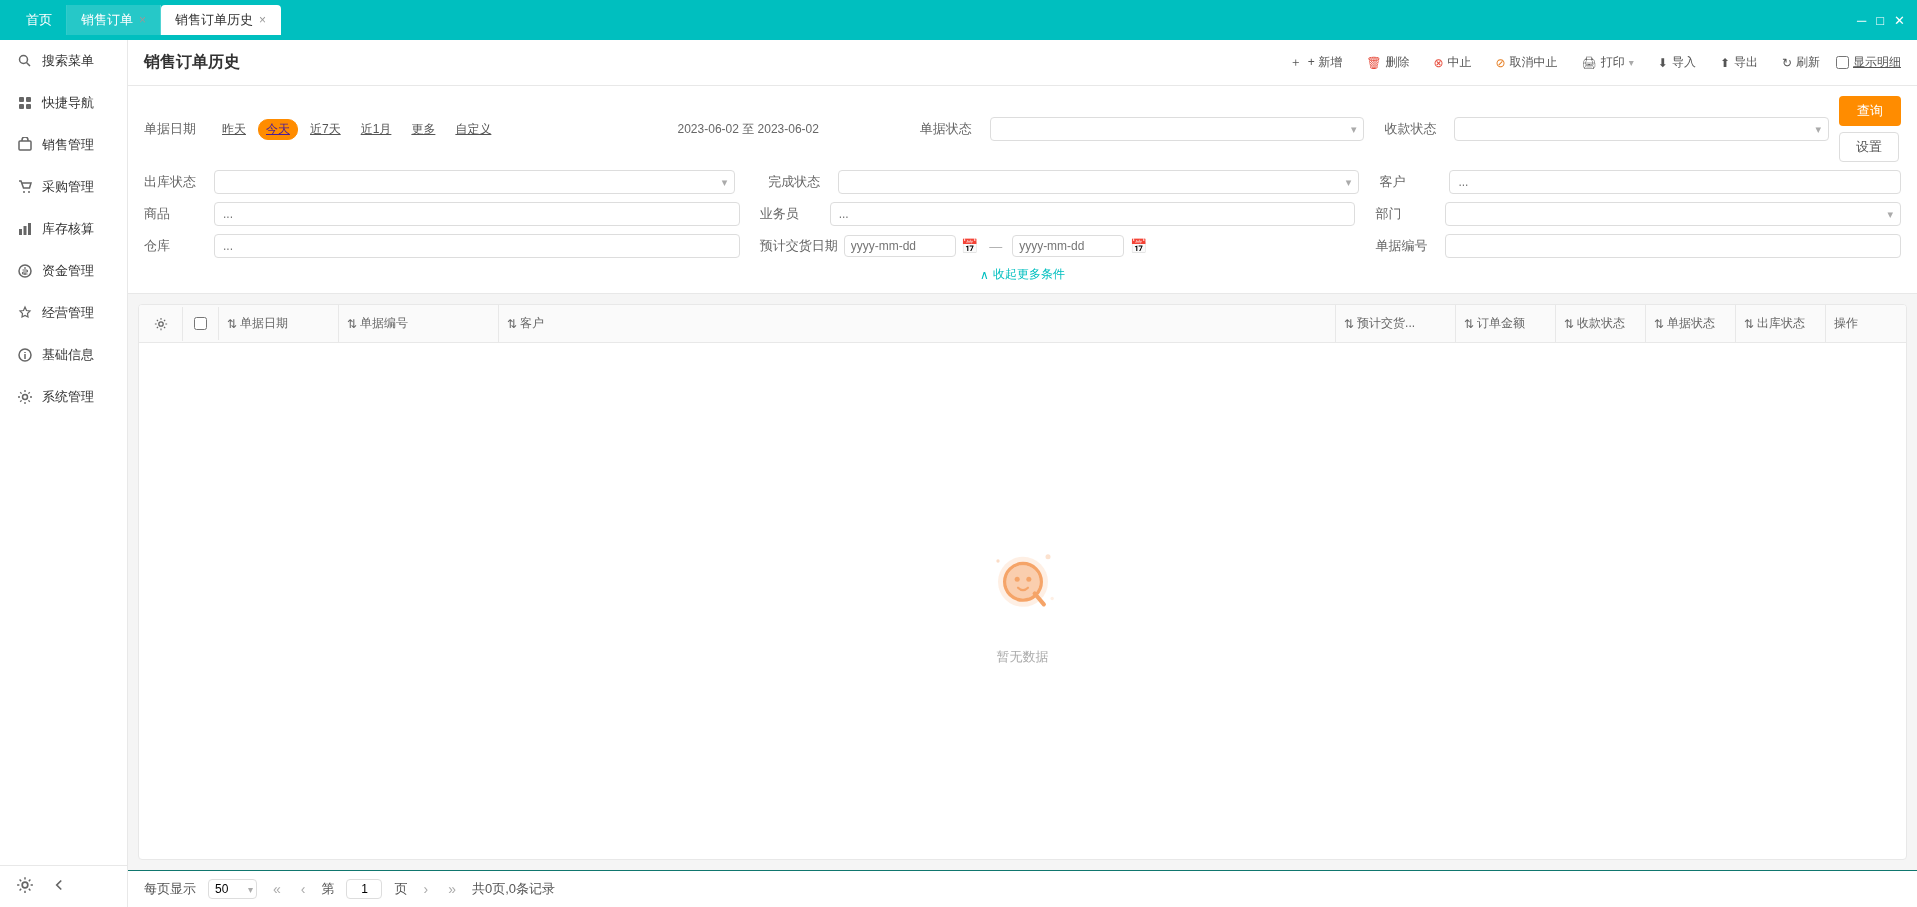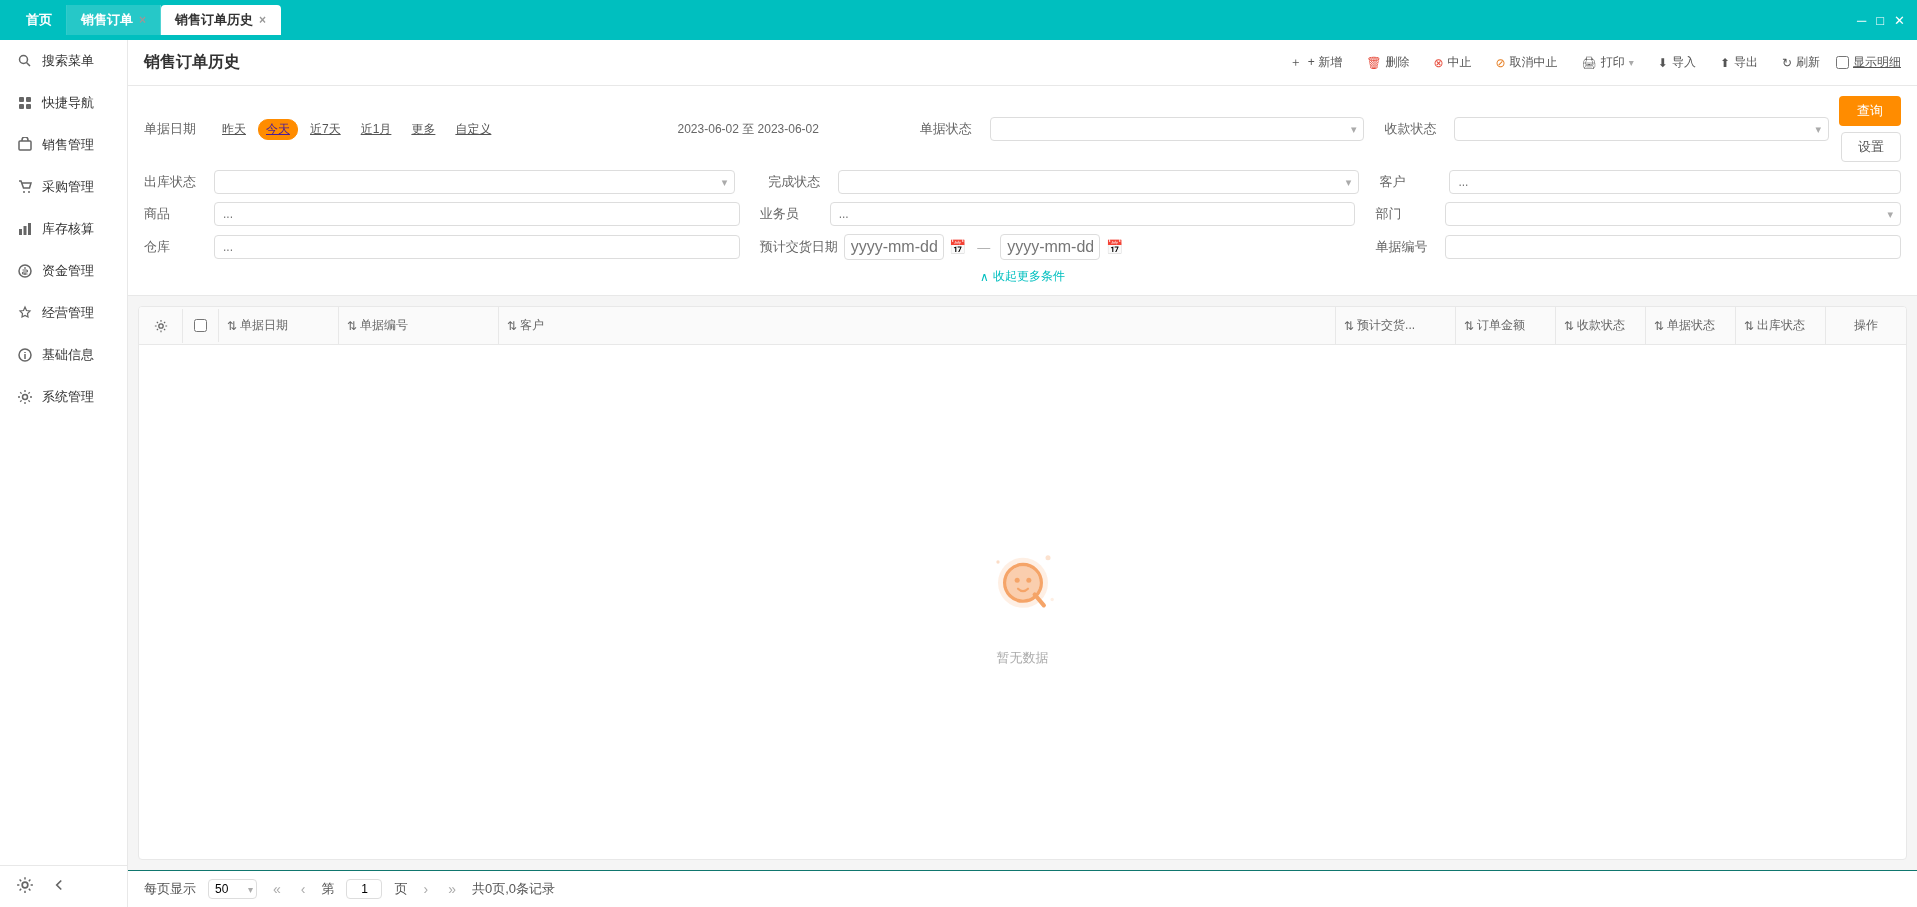--- a/index.html
+++ b/index.html
@@ -1,20 +1,20 @@
 <!DOCTYPE html>
 <html><head>
   <meta charset="utf-8">
   <style>
     * { box-sizing: border-box; margin: 0; padding: 0; }
     body { font-family: "Microsoft YaHei", "PingFang SC", sans-serif; font-size: 13px; background: #f5f5f5; display: flex; flex-direction: column; height: 907px; overflow: hidden; }
 
     
     .top-bar { background: #00bfbf; height: 40px; display: flex; align-items: center; justify-content: space-between; padding: 0 12px; flex-shrink: 0; }
-    .top-bar-tabs { display: flex; align-items: center; gap: 0; font-weight: bold; }
+    .top-bar-tabs { display: flex; align-items: center; gap: 0; }
     .top-tab { background: rgba(255,255,255,0.15); color: #fff; padding: 6px 14px; font-size: 13px; cursor: pointer; display: flex; align-items: center; gap: 6px; border-right: 1px solid rgba(255,255,255,0.2); }
     .top-tab.active { background: #fff; color: #333; border-radius: 4px 4px 0 0; }
     .top-tab .close-x { color: #999; font-size: 12px; cursor: pointer; }
     .top-tab.active .close-x { color: #999; }
     .top-tab-home { background: transparent; color: #fff; padding: 6px 14px; cursor: pointer; }
     .top-bar-right { display: flex; align-items: center; gap: 10px; color: #fff; font-size: 13px; }
     .top-bar-right span { cursor: pointer; }
 
     
     .main-layout { display: flex; flex: 1; overflow: hidden; }
@@ -42,60 +42,60 @@
     .filter-row:last-child { margin-bottom: 0; }
     .filter-item { display: flex; align-items: center; flex: 1; min-width: 0; gap: 6px; }
     .filter-label { color: #666; font-size: 13px; white-space: nowrap; min-width: 64px; }
     .filter-input { border: 1px solid #ddd; border-radius: 4px; padding: 4px 8px; font-size: 12px; color: #333; background: #fff; outline: none; width: 100%; }
     .filter-select { border: 1px solid #ddd; border-radius: 4px; padding: 4px 28px 4px 8px; font-size: 12px; color: #333; background: #fff; outline: none; width: 100%; appearance: none; cursor: pointer; }
     .filter-select-wrap { position: relative; flex: 1; }
     .filter-select-wrap::after { content: "▾"; position: absolute; right: 8px; top: 50%; transform: translateY(-50%); color: #aaa; pointer-events: none; font-size: 11px; }
     .date-tag-row { display: flex; align-items: center; gap: 4px; flex-wrap: nowrap; }
     .date-tag { padding: 1px 7px; border-radius: 10px; font-size: 12px; cursor: pointer; color: #555; border: 1px solid transparent; text-decoration: underline; }
     .date-tag.active { background: #ff8c00; color: #4c1d95; border-color: #ff8c00; border-radius: 10px; }
-    .date-input { border: 1px solid #ddd; border-radius: 4px; padding: 3px 6px; font-size: 16px; color: #aaa; background: #fff; outline: none; width: 100px; }
+    .date-input { border: 1px solid #ddd; border-radius: 4px; padding: 3px 6px; font-size: 12px; color: #aaa; background: #fff; outline: none; width: 112px; }
     .date-sep { color: #aaa; padding: 0 4px; }
     .cal-icon { color: #aaa; cursor: pointer; font-size: 14px; }
     .collapse-row { display: flex; justify-content: center; align-items: center; gap: 4px; cursor: pointer; color: #00bfbf; font-size: 12px; margin-top: 4px; }
 
     
     .table-area { flex: 1; overflow: auto; background: #fff; margin: 10px; border-radius: 4px; border: 1px solid #e8e8e8; display: flex; flex-direction: column; }
     .table-header { display: flex; align-items: center; background: #fafafa; border-bottom: 1px solid #e8e8e8; flex-shrink: 0; }
     .th { padding: 10px 8px; font-size: 12px; color: #666; white-space: nowrap; display: flex; align-items: center; gap: 3px; border-right: 1px solid #e8e8e8; }
     .th:last-child { border-right: none; }
     .th.settings { width: 44px; justify-content: center; }
     .th.checkbox { width: 36px; justify-content: center; }
     .th.col-date { width: 120px; }
     .th.col-num { width: 160px; }
     .th.col-customer { width: 200px; flex: 1; }
     .th.col-delivery { width: 120px; }
     .th.col-amount { width: 100px; }
     .th.col-pay { width: 90px; }
     .th.col-status { width: 90px; }
     .th.col-out { width: 90px; }
-    .th.col-op { width: 80px; justify-content: center; margin-left: auto; }
+    .th.col-op { width: 80px; justify-content: flex-start; margin-left: auto; }
     .empty-state { flex: 1; display: flex; flex-direction: column; align-items: center; justify-content: center; gap: 12px; }
     .empty-icon { width: 100px; height: 100px; position: relative; }
     .empty-text { color: #aaa; font-size: 13px; }
 
     
     .pagination { background: #fff; border-top: 1px solid #0f766e; display: flex; align-items: center; padding: 8px 16px; gap: 12px; flex-shrink: 0; font-size: 13px; color: #555; }
     .page-size-select { border: 1px solid #ddd; border-radius: 4px; padding: 2px 20px 2px 6px; font-size: 12px; outline: none; appearance: none; background: #fff; cursor: pointer; }
     .page-size-wrap { position: relative; }
     .page-size-wrap::after { content: "▾"; position: absolute; right: 4px; top: 50%; transform: translateY(-50%); color: #aaa; pointer-events: none; font-size: 10px; }
     .page-btn { border: none; background: none; cursor: pointer; color: #aaa; font-size: 14px; padding: 2px 4px; }
     .page-input { width: 36px; border: 1px solid #ddd; border-radius: 4px; text-align: center; padding: 2px 4px; font-size: 12px; outline: none; }
 
     
     .empty-svg { width: 100px; height: 100px; }
 
     
     .btn-query { background: #ff8c00; color: #fff; border: none; border-radius: 4px; padding: 6px 18px; font-size: 13px; cursor: pointer; }
     .btn-set { background: #fff; color: #555; border: 1px solid #ddd; border-radius: 4px; padding: 5px 16px; font-size: 13px; cursor: pointer; margin-top: 4px; }
-    .query-set-col { display: flex; flex-direction: column; align-items: flex-end; gap: 2px; margin-left: 10px; flex-shrink: 0; }
+    .query-set-col { display: flex; flex-direction: column; align-items: flex-start; gap: 2px; margin-left: 10px; flex-shrink: 0; }
   </style>
 </head>
 <body>
 
 <div class="top-bar">
   <div class="top-bar-tabs">
     <div class="top-tab top-tab-home">
       <span>首页</span>
     </div>
     <div class="top-tab">

